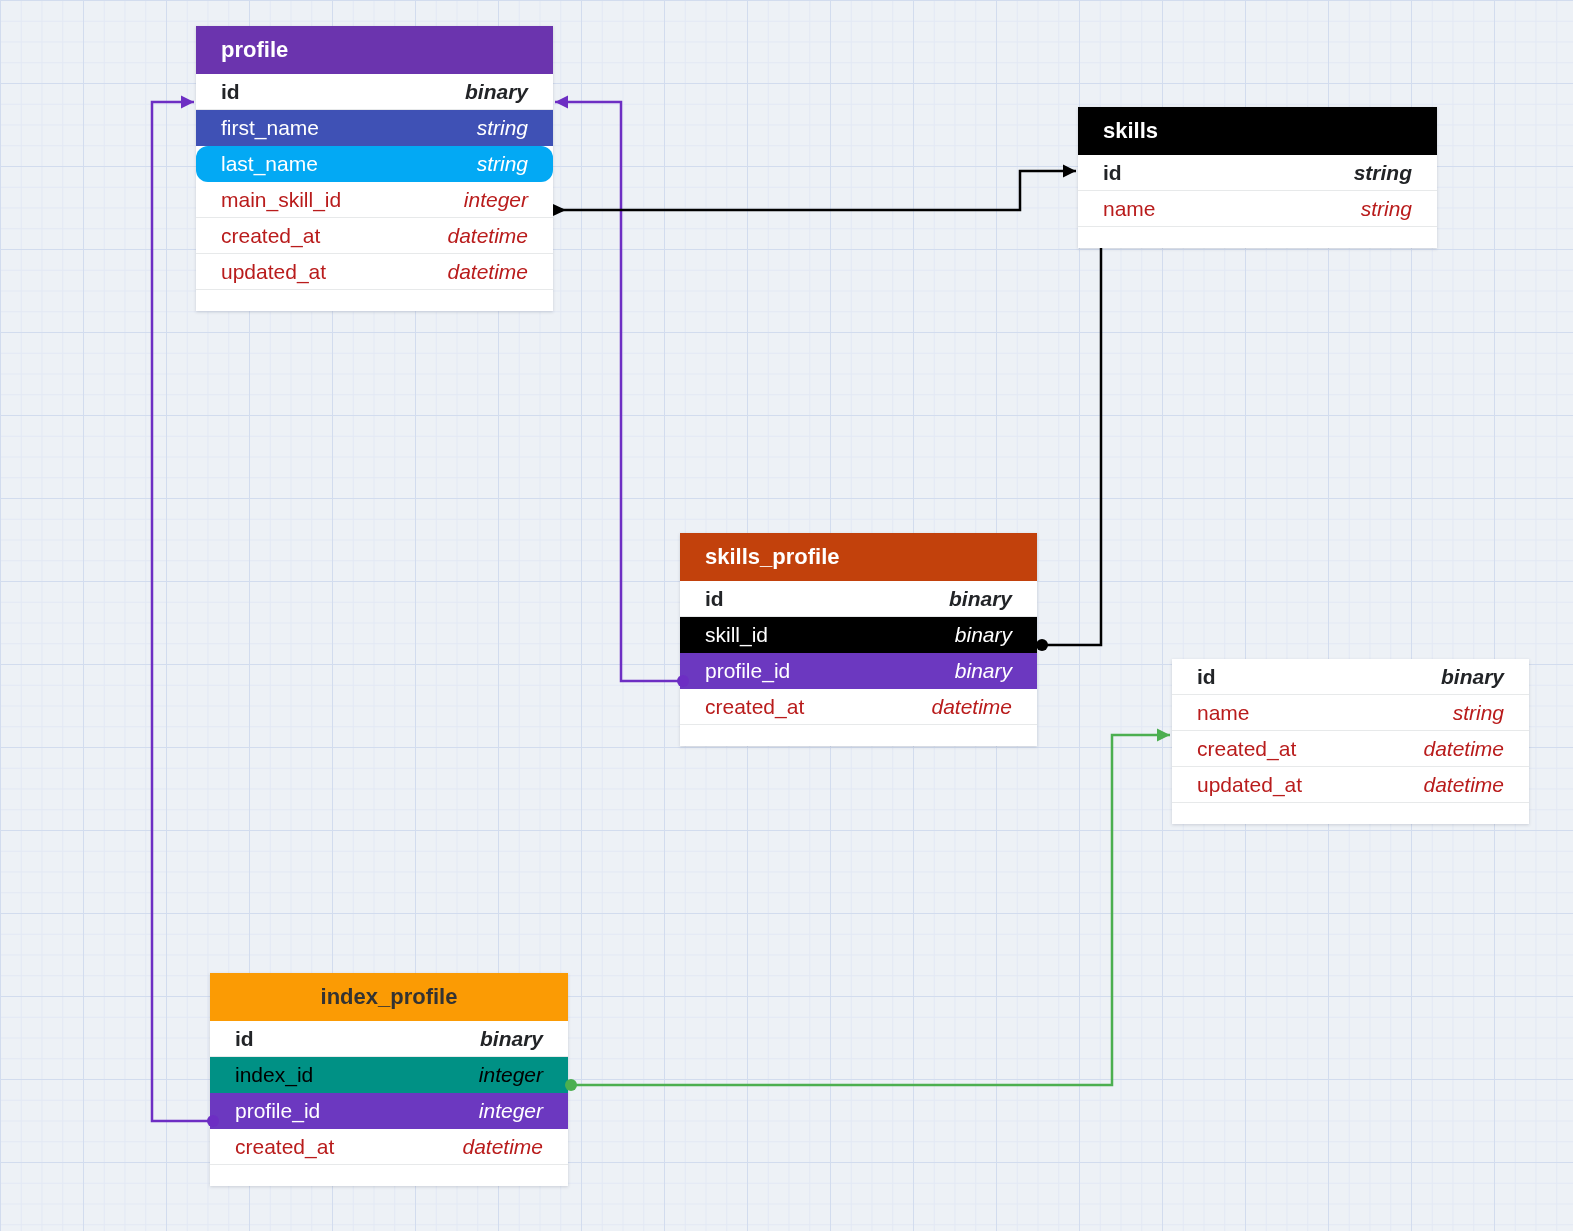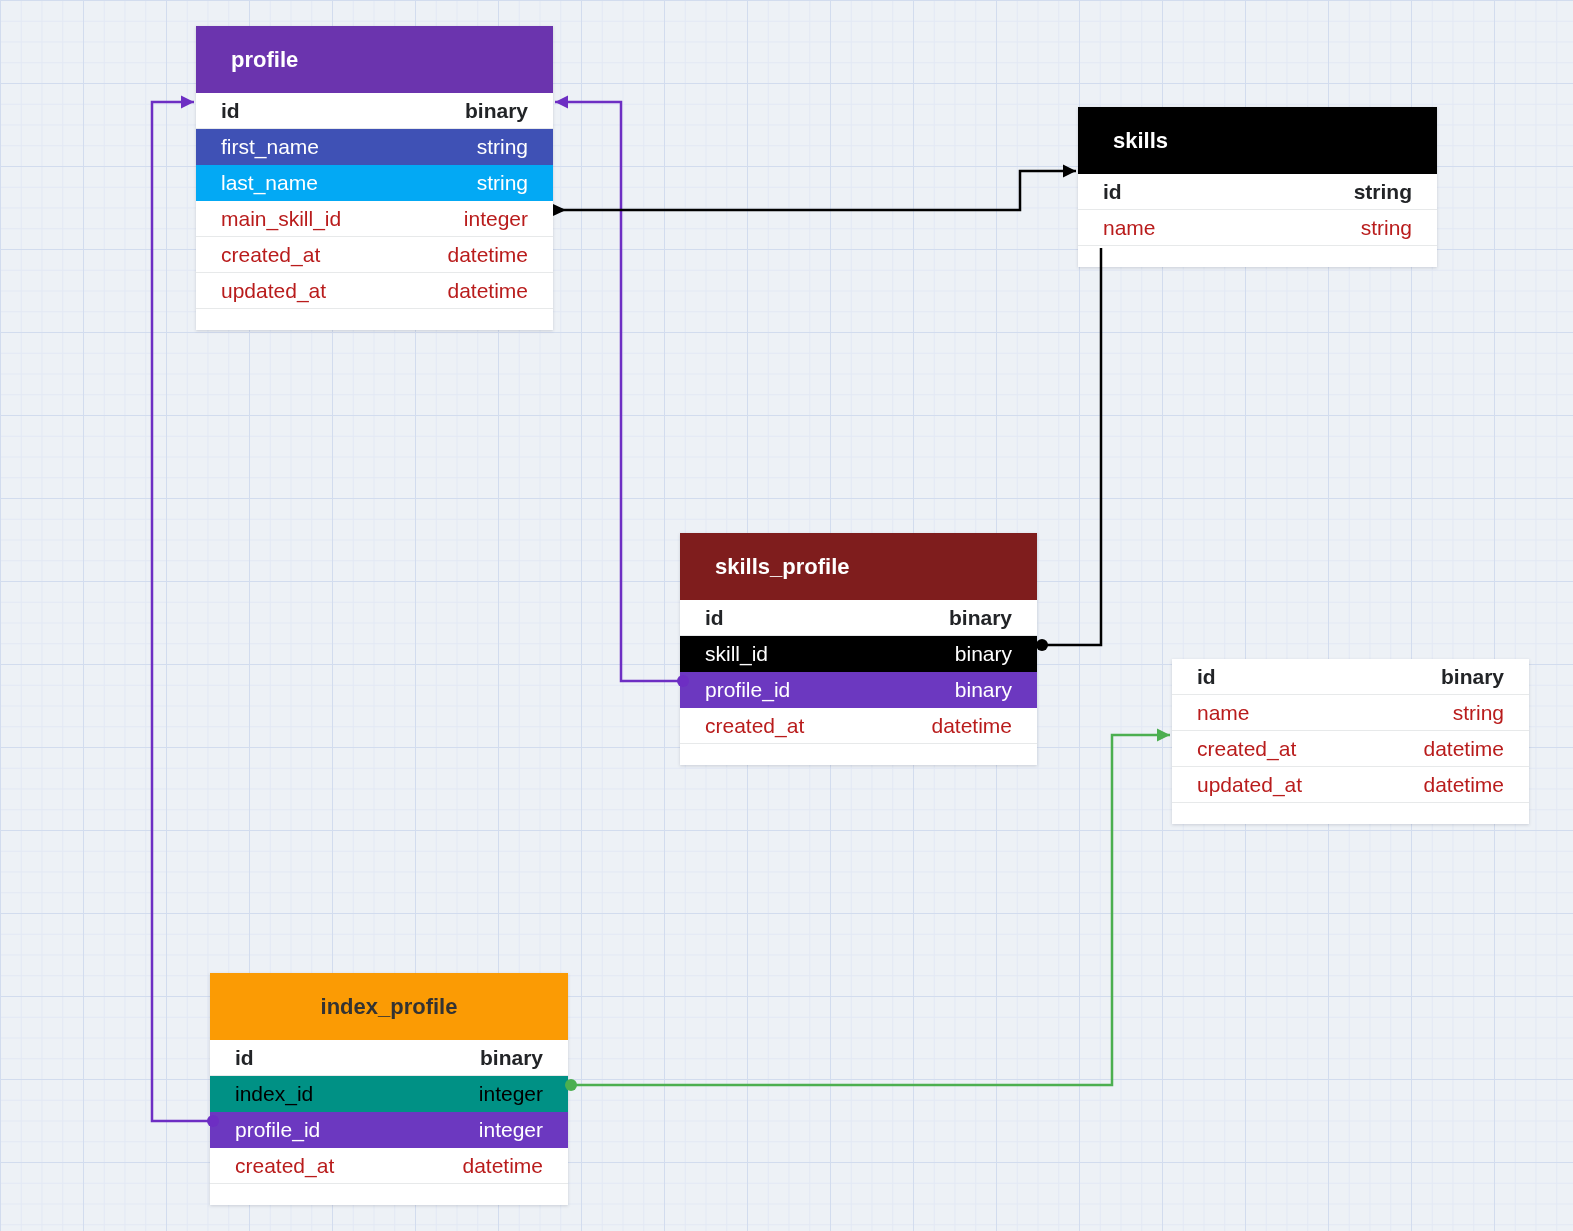--- a/index.html
+++ b/index.html
@@ -23,24 +23,24 @@
   #tables-layer{position:absolute;inset:0;}
   #connector-layer{position:absolute;inset:0;pointer-events:none;}
   #connector-layer polyline, #connector-layer polygon, #connector-layer circle{pointer-events:auto;}
 
   .table-card{
     position:absolute;
     background:#ffffff;
     box-shadow:0 1px 3px rgba(40,50,70,.18);
   }
   .table-header{
-    height:67px;
+    height:48px;
     display:flex;
     align-items:center;
-    padding:0 35px;
+    padding:0 25px;
     font-size:22px;
     font-weight:bold;
     box-sizing:border-box;
   }
   .table-row{
     height:36px;
     display:flex;
     align-items:center;
     justify-content:space-between;
     padding:0 25px;
@@ -51,21 +51,21 @@
     white-space:nowrap;
   }
   .table-row.plain{
     box-shadow:inset 0 -1px 0 #e7e9ea;
   }
   .table-row.pk{
     font-weight:bold;
     color:#222427;
   }
   .col-name{margin-right:24px;}
-  .col-type{text-align:left;}
+  .col-type{text-align:left;font-style:italic;}
   .table-filler{
     height:21px;
     background:#ffffff;
   }
 </style>
 </head>
 <body>
 
 <div id="canvas">
   <div id="tables-layer">
@@ -74,21 +74,21 @@
           <span>profile</span>
         </div>
         <div class="table-row pk plain">
           <span class="col-name">id</span>
           <span class="col-type">binary</span>
         </div>
         <div class="table-row colored" style="background: rgb(63, 81, 181); color: rgb(255, 255, 255);">
           <span class="col-name">first_name</span>
           <span class="col-type">string</span>
         </div>
-        <div class="table-row colored" style="background: rgb(3, 169, 244); color: rgb(255, 255, 255);">
+        <div class="table-row colored" style="background: rgb(3, 169, 244); color: rgb(255, 255, 255); border-radius: 12px;">
           <span class="col-name">last_name</span>
           <span class="col-type">string</span>
         </div>
         <div class="table-row plain">
           <span class="col-name">main_skill_id</span>
           <span class="col-type">integer</span>
         </div>
         <div class="table-row plain">
           <span class="col-name">created_at</span>
           <span class="col-type">datetime</span>
@@ -107,21 +107,21 @@
           <span class="col-name">id</span>
           <span class="col-type">string</span>
         </div>
         <div class="table-row plain">
           <span class="col-name">name</span>
           <span class="col-type">string</span>
         </div>
         <div class="table-filler"></div>
       </div>
       <div class="table-card" style="left: 680px; top: 533px; width: 357px;">
-        <div class="table-header" style="background: #7f1d1d; color: rgb(255, 255, 255);">
+        <div class="table-header" style="background: #c2410c; color: rgb(255, 255, 255);">
           <span>skills_profile</span>
         </div>
         <div class="table-row pk plain">
           <span class="col-name">id</span>
           <span class="col-type">binary</span>
         </div>
         <div class="table-row colored" style="background: rgb(0, 0, 0); color: rgb(255, 255, 255);">
           <span class="col-name">skill_id</span>
           <span class="col-type">binary</span>
         </div>

